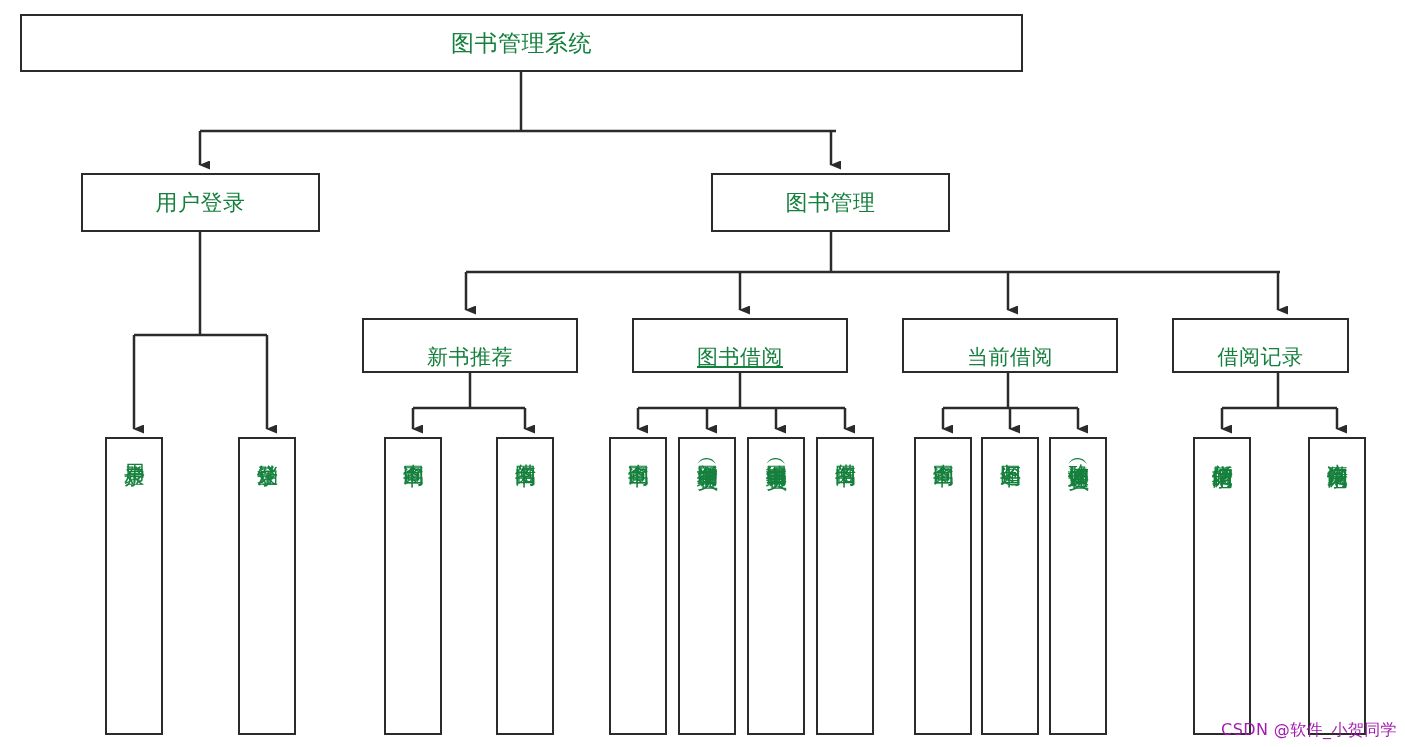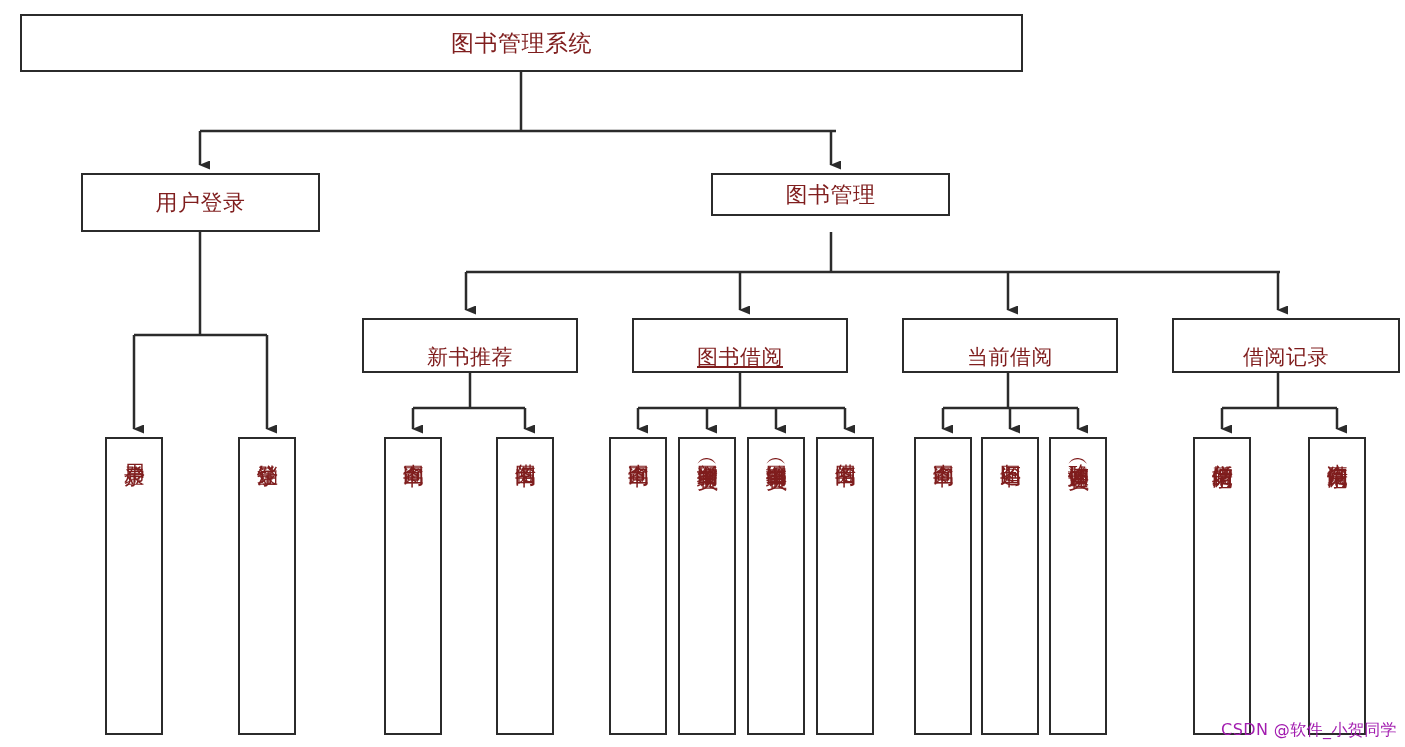--- a/index.html
+++ b/index.html
@@ -30,21 +30,21 @@
     display: block;
   }
   .node-box {
     position: absolute;
     box-sizing: border-box;
     border: 2px solid #2b2b2b;
     background: #ffffff;
     display: flex;
     align-items: center;
     justify-content: center;
-    color: #7f1d1d;
+    color: #15803d;
   }
   .node-label {
     text-align: center;
     line-height: 1.15;
     letter-spacing: 0.5px;
   }
   .node-root .node-label {
     font-size: 23px;
   }
   .node-l2 .node-label {
@@ -136,37 +136,37 @@
   </svg>
 
   <div class="node-box node-root" style="left:20px; top:14px; width:1003px; height:58px;">
     <span class="node-label">图书管理系统</span>
   </div>
 
   <div class="node-box node-l2" style="left:81px; top:173px; width:239px; height:59px;">
     <span class="node-label">用户登录</span>
   </div>
 
-  <div class="node-box node-l2" style="left:711px; top:173px; width:239px; height:43px;">
+  <div class="node-box node-l2" style="left:711px; top:173px; width:239px; height:59px;">
     <span class="node-label">图书管理</span>
   </div>
 
   <div class="node-box node-l3" style="left:362px; top:318px; width:216px; height:55px;">
     <span class="node-label">新书推荐</span>
   </div>
 
   <div class="node-box node-l3" style="left:632px; top:318px; width:216px; height:55px;text-decoration:underline;">
     <span class="node-label">图书借阅</span>
   </div>
 
   <div class="node-box node-l3" style="left:902px; top:318px; width:216px; height:55px;">
     <span class="node-label">当前借阅</span>
   </div>
 
-  <div class="node-box node-l3" style="left:1172px; top:318px; width:228px; height:55px;">
+  <div class="node-box node-l3" style="left:1172px; top:318px; width:177px; height:55px;">
     <span class="node-label">借阅记录</span>
   </div>
 
   <div class="node-box node-leaf" style="left:105px; top:437px; width:58px; height:298px;">
     <span class="node-label">用户登录</span>
   </div>
 
   <div class="node-box node-leaf" style="left:238px; top:437px; width:58px; height:298px;">
     <span class="node-label">注销登录</span>
   </div>

